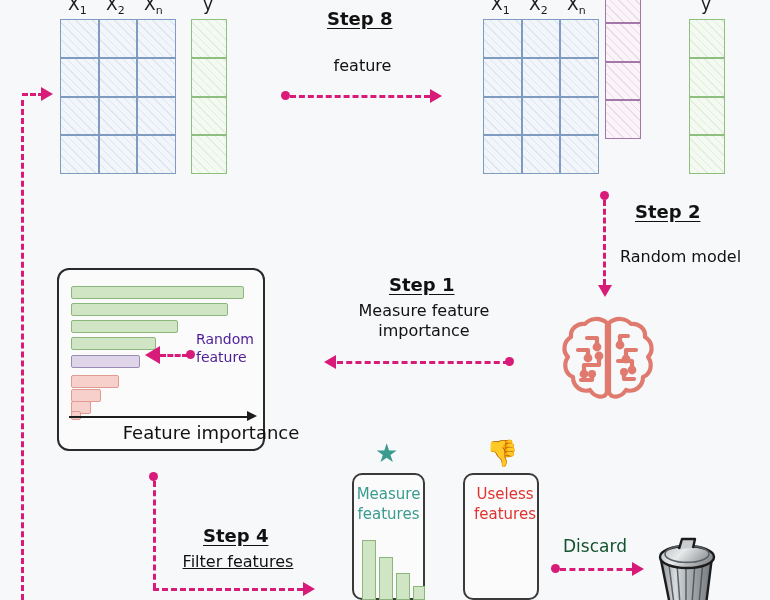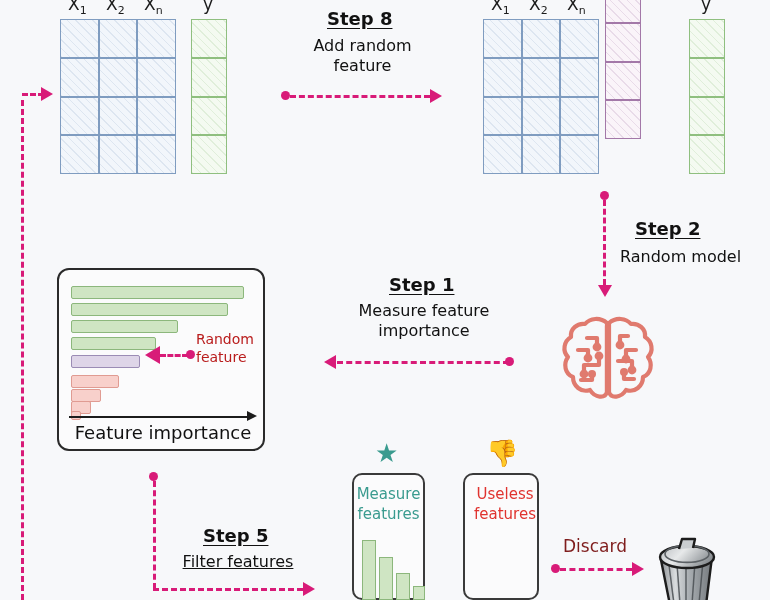--- a/index.html
+++ b/index.html
@@ -130,24 +130,25 @@
   #fi-axis-arrow{
     position:absolute;left:188px;top:141px;width:0;height:0;
     border-left:10px solid #1c1c1c;
     border-top:5px solid transparent;
     border-bottom:5px solid transparent;
   }
   #fi-label{
     position:absolute;left:0;top:152px;width:208px;
     text-align:center;font-size:18px;color:#111;
     font-family:"DejaVu Sans","Liberation Sans",sans-serif;
+    padding-left:48px;
   }
   #rf-label{
     position:absolute;left:196px;top:331px;width:80px;
-    font-size:14px;color:#b91c1c;line-height:1.25;
+    font-size:14px;color:#4c1d95;line-height:1.25;
     font-family:"DejaVu Sans","Liberation Sans",sans-serif;
   }
 
   
   .fbox{
     position:absolute;
     background:#fbfbfc;
     border:2px solid #3a3a3a;
     border-radius:10px;
     box-sizing:border-box;
@@ -164,21 +165,21 @@
   }
   .emoji{
     position:absolute;font-size:26px;line-height:1;
     font-family:"DejaVu Sans",sans-serif;
   }
 
   
   #trash{position:absolute;left:648px;top:533px;width:74px;height:72px;}
 
   .discard-text{
-    position:absolute;font-size:17px;color:#7f1d1d;
+    position:absolute;font-size:17px;color:#14532d;
     font-family:"DejaVu Sans","Liberation Sans",sans-serif;
     white-space:nowrap;
   }
 </style>
 </head>
 <body>
 
 <div class="col-head" style="left:68px;top:-6px;">X<sub>1</sub></div>
 <div class="col-head" style="left:106px;top:-6px;">X<sub>2</sub></div>
 <div class="col-head" style="left:144px;top:-6px;">X<sub>n</sub></div>
@@ -235,28 +236,28 @@
 
 <div class="grid" style="left:689px;top:19px;width:36px;height:155px;grid-template-columns:1fr;grid-template-rows:repeat(4,1fr);">
   <div class="cell cell-y"></div>
   <div class="cell cell-y"></div>
   <div class="cell cell-y"></div>
   <div class="cell cell-y"></div>
 </div>
 
 <div class="step-title" style="left:327px;top:8px;">Step 8</div>
 <div class="step-body" style="left:285px;top:36px;width:155px;">
-  <span>Add random</span><br>
+  <br>
   <span>feature</span>
 </div>
 <div class="dot" style="left:281px;top:91px;"></div>
 <div class="dash-h" style="left:290px;top:95px;width:140px;"></div>
 <div class="arrow-r" style="left:430px;top:89px;"></div>
 
-<div class="step-title" style="left:635px;top:218px;">Step 2</div>
+<div class="step-title" style="left:635px;top:201px;">Step 2</div>
 <div class="step-body" style="left:620px;top:247px;width:140px;text-align:left;">Random model</div>
 <div class="dot" style="left:600px;top:191px;"></div>
 <div class="dash-v" style="left:603px;top:200px;height:85px;"></div>
 <div class="arrow-d" style="left:598px;top:285px;"></div>
 
 <svg class="abs" style="left:556px;top:313px;" width="104" height="100" viewBox="0 0 104 100">
   <g fill="none" stroke="#e07a6e" stroke-width="4.2" stroke-linecap="round" stroke-linejoin="round">
     <path d="M51 10 C44 4 34 5 29 11 C21 10 14 16 15 24 C8 28 6 38 12 44
              C7 51 9 61 17 64 C17 73 25 80 34 77 C39 85 49 86 51 79 Z"></path>
     <path d="M53 10 C60 4 70 5 75 11 C83 10 90 16 89 24 C96 28 98 38 92 44
@@ -319,21 +320,21 @@
 
 <div class="dash-v" style="left:21px;top:100px;height:500px;"></div>
 <div class="dash-h" style="left:22px;top:93px;width:22px;"></div>
 <div class="arrow-r" style="left:41px;top:87px;"></div>
 
 <div class="dot" style="left:149px;top:472px;"></div>
 <div class="dash-v" style="left:153px;top:481px;height:108px;"></div>
 <div class="dash-h" style="left:153px;top:588px;width:150px;"></div>
 <div class="arrow-r" style="left:303px;top:582px;"></div>
 
-<div class="step-title" style="left:203px;top:525px;">Step 5</div>
+<div class="step-title" style="left:203px;top:525px;">Step 4</div>
 <div class="step-body" style="left:168px;top:552px;width:140px;text-decoration:underline;">Filter features</div>
 
 <div class="emoji" style="left:375px;top:440px;color:#3a9b8f;">★</div>
 <div class="fbox" style="left:352px;top:473px;width:73px;height:127px;"></div>
 <div class="fbox-title" style="left:352px;top:485px;width:73px;color:#3a9b8f;">
   <span>Measure</span><br>
   <span>features</span>
 </div>
 <div class="mini-bar" style="left:362px;top:540px;width:14px;height:60px;"></div>
 <div class="mini-bar" style="left:379px;top:557px;width:14px;height:43px;"></div>

